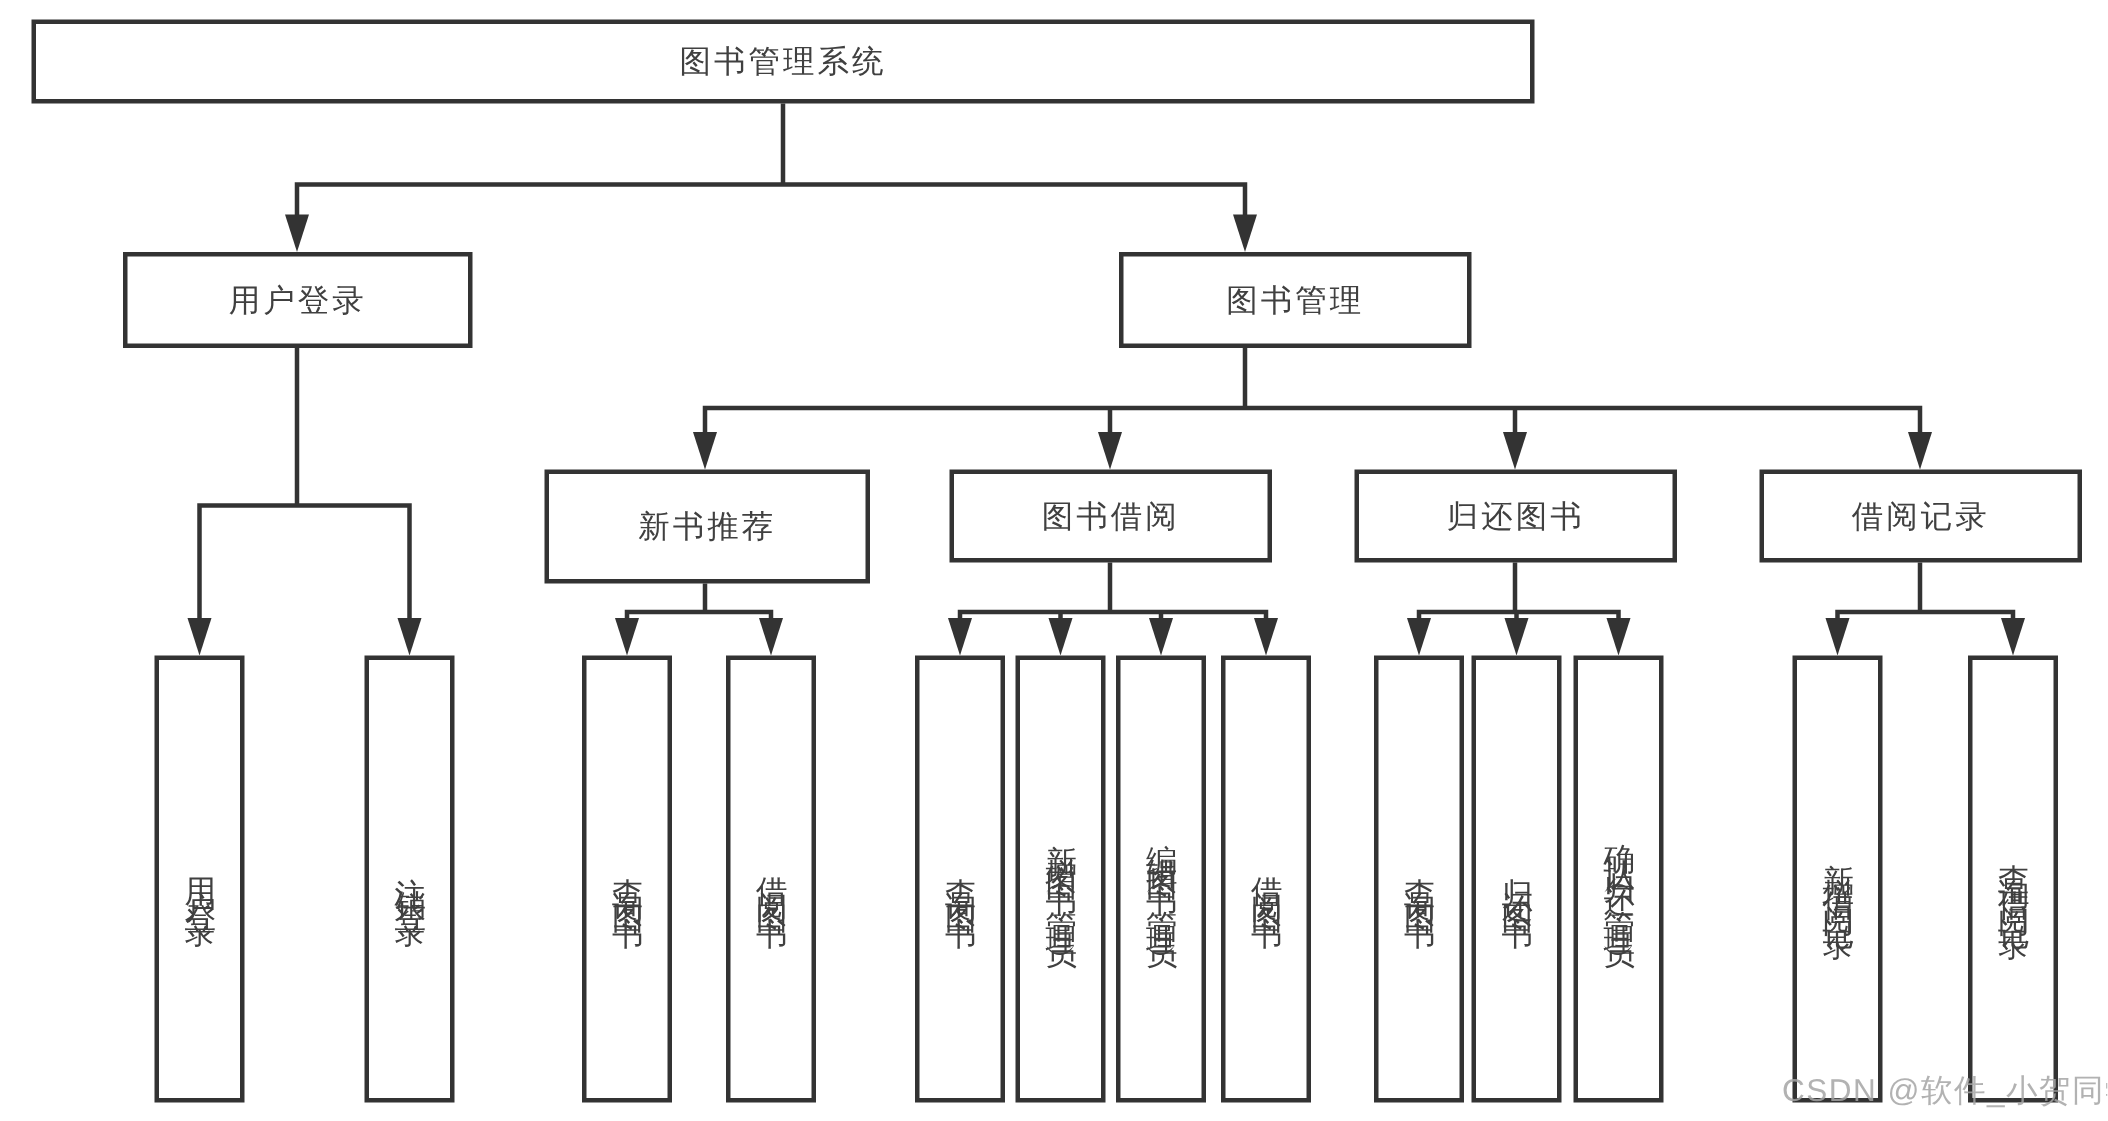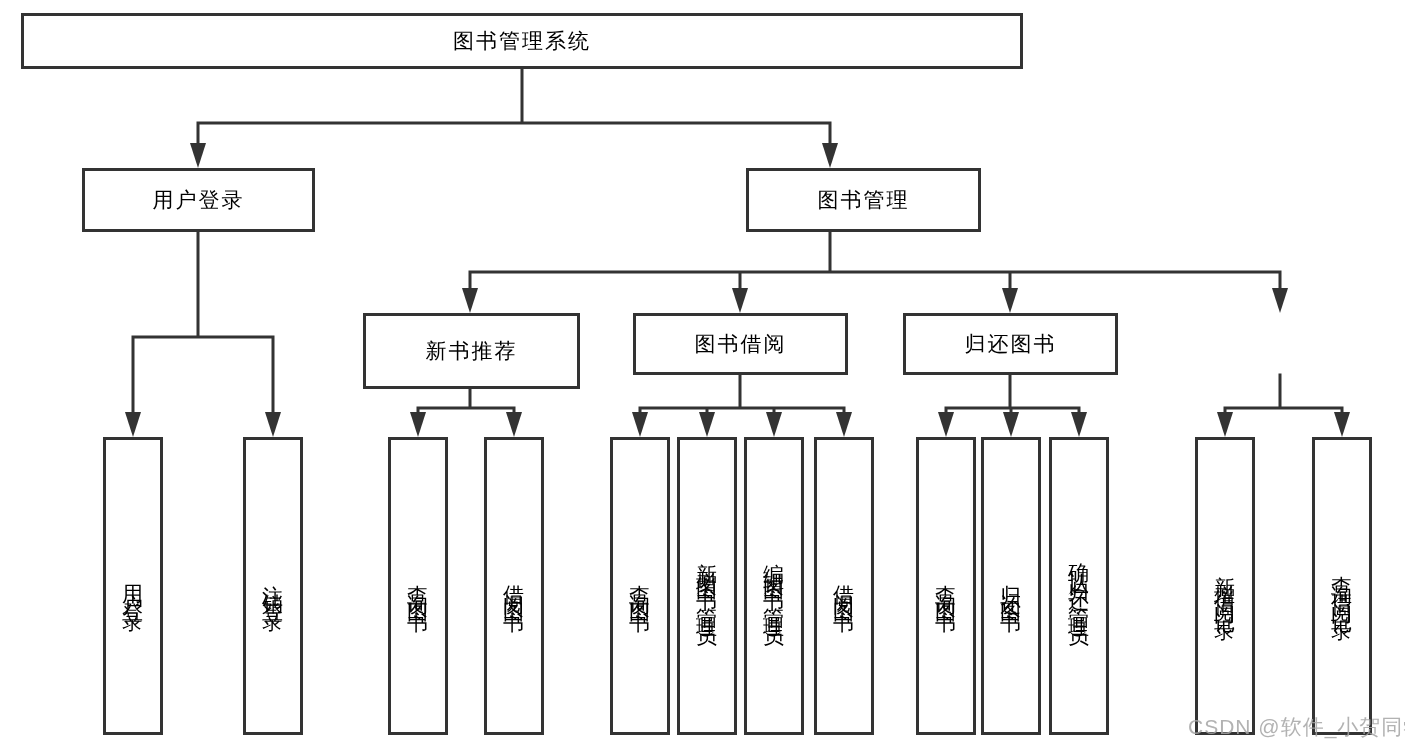--- a/index.html
+++ b/index.html
@@ -10,21 +10,21 @@
     overflow:hidden;
     font-family:"Liberation Sans","DejaVu Sans",sans-serif;
   }
   #connectors{position:absolute;left:0;top:0;z-index:1;}
   .box{
     position:absolute;
     background:#ffffff;
     border:3px solid #333333;
     box-sizing:border-box;
     display:flex;align-items:center;justify-content:center;
-    color:#000000;
+    color:#404040;
     z-index:2;
   }
   .hbox{font-size:21px;letter-spacing:2px;white-space:nowrap;}
   .vbox .vlabel{
     writing-mode:vertical-rl;
     text-orientation:mixed;
     font-size:21px;
     letter-spacing:9px;
     line-height:1;
     white-space:nowrap;
@@ -122,20 +122,23 @@
 
   <div class="box hbox" id="box-l3-0">
     <span>新书推荐</span>
   </div>
   <div class="box hbox" id="box-l3-1">
     <span>图书借阅</span>
   </div>
   <div class="box hbox" id="box-l3-2">
     <span>归还图书</span>
   </div>
+  <div class="box hbox" id="box-l3-3">
+    <span>借阅记录</span>
+  </div>
 
   <div class="box vbox leaf" id="leaf-ul-0">
     <span class="vlabel">用户登录</span>
   </div>
   <div class="box vbox leaf" id="leaf-ul-1">
     <span class="vlabel">注销登录</span>
   </div>
 
   <div class="box vbox leaf" id="leaf-a-0">
     <span class="vlabel">查询图书</span>

